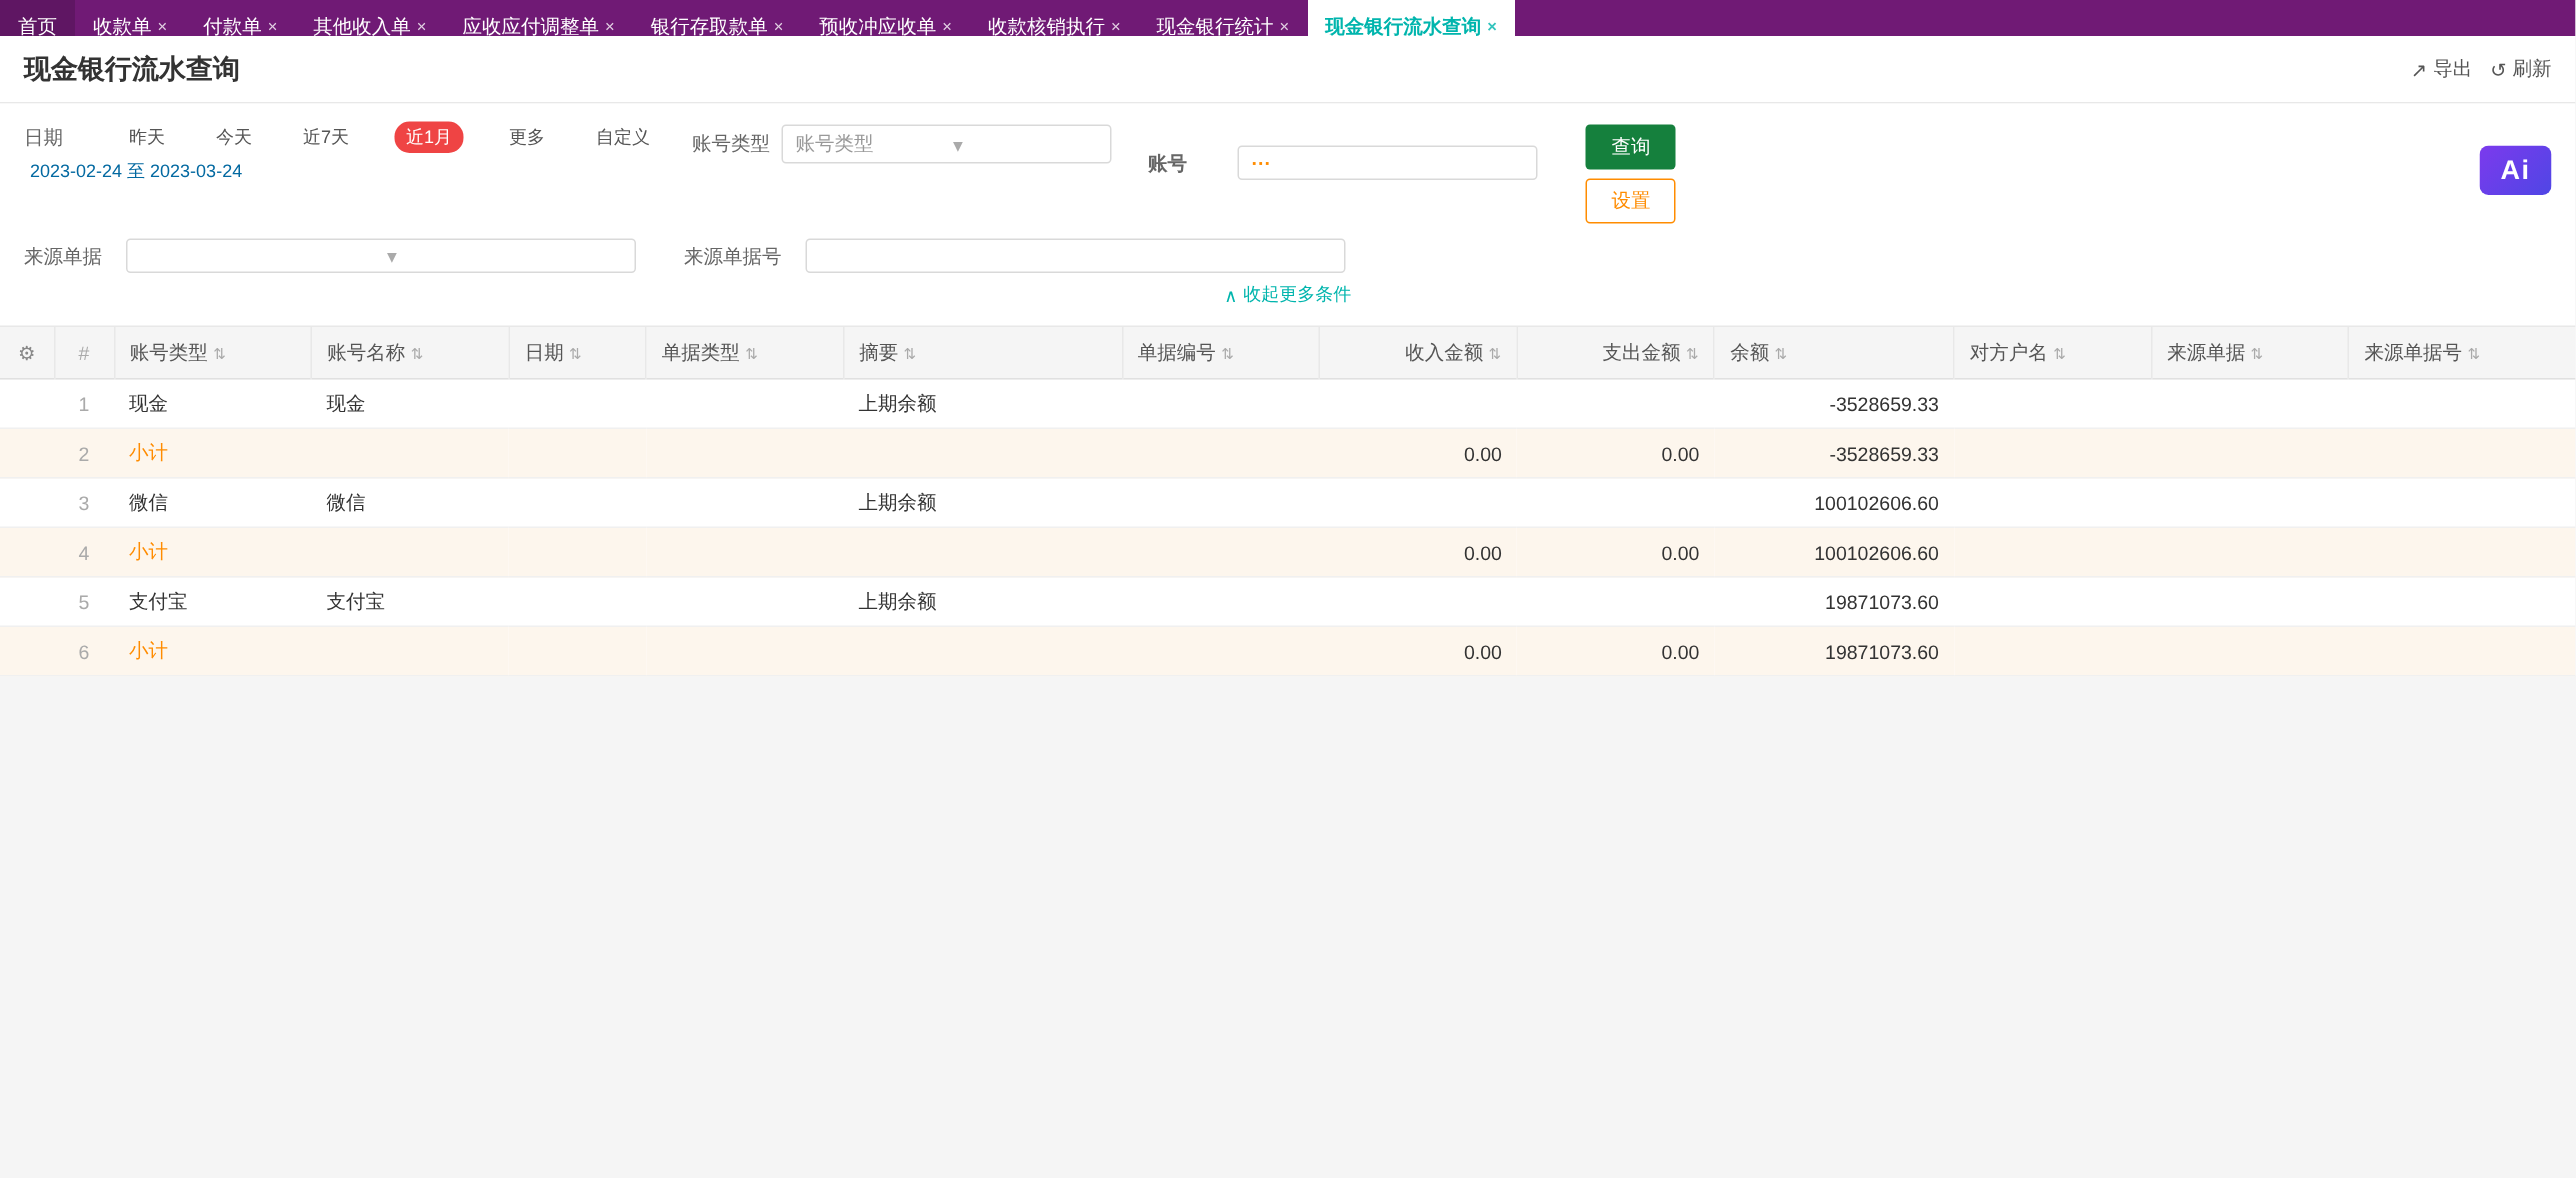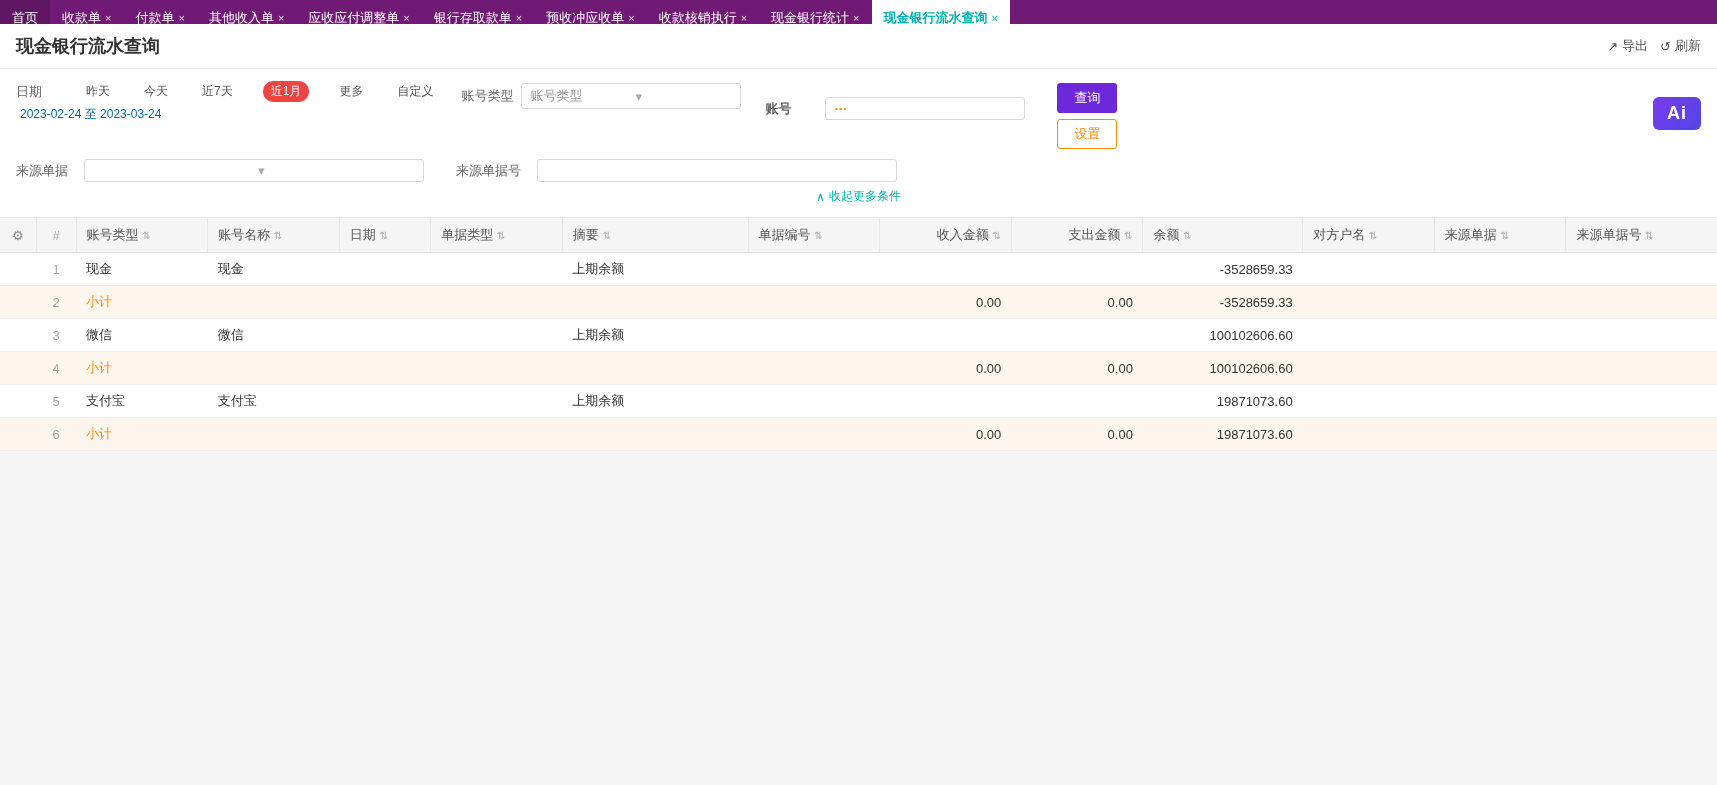--- a/index.html
+++ b/index.html
@@ -128,21 +128,21 @@
       background: #fff;
     }
     .filter-input-wrap input {
       border: none;
       outline: none;
       font-size: 13px;
       color: #333;
       width: 100%;
     }
     .btn-query {
-      background: #6d28d9;
+      background: #15803d;
       color: #fff;
       border: none;
       border-radius: 3px;
       padding: 6px 16px;
       cursor: pointer;
       font-size: 13px;
     }
     .btn-settings {
       background: #fff;
       color: #ff8c00;

